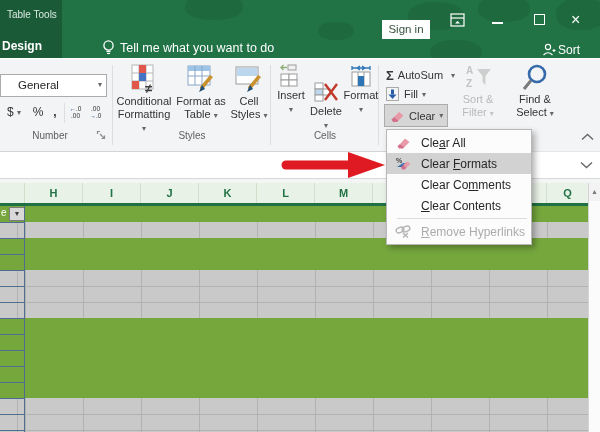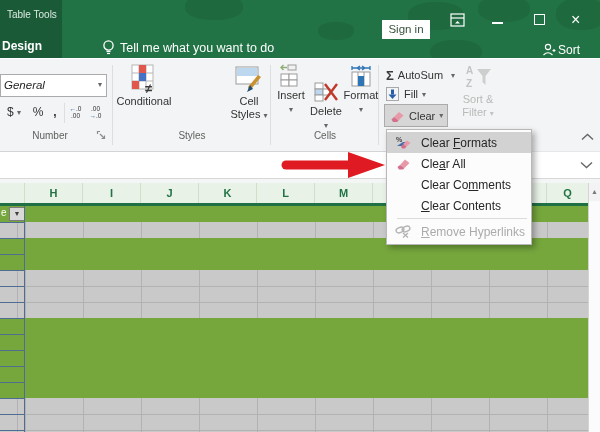--- a/index.html
+++ b/index.html
@@ -27,21 +27,21 @@
   
   #ribbon{left:0;top:58px;width:600px;height:92px;background:#f3f4f5;
           border-top:1px solid #fff;border-bottom:1px solid #d2d4d6;}
   .gsep{position:absolute;top:6px;width:1px;height:80px;background:#dcdee0;}
   .grouplabel{position:absolute;top:71px;font-size:10px;color:#606060;text-align:center;}
   .caret{font-size:8px;color:#666;}
   .bigbtn{position:absolute;display:flex;flex-direction:column;align-items:center;
           text-align:center;font-size:11px;color:#333;line-height:13px;}
   #fmt-combo{left:0;top:15px;width:105px;height:21px;background:#fff;
              border:1px solid #ababab;font-size:11.5px;color:#1f1f1f;line-height:20px;}
-  #fmt-combo .val{padding-left:3px;font-style:italic;}
+  #fmt-combo .val{padding-left:17px;}
   #fmt-combo .caret{position:absolute;right:4px;top:0;line-height:20px;}
   .smallbtn{position:absolute;top:42px;height:22px;display:flex;align-items:center;
             justify-content:center;font-size:12px;color:#333;}
   .micro{font-size:6.5px;line-height:7px;color:#333;text-align:center;}
   .micro .blue{color:#2b579a;}
   .menurow{position:absolute;display:flex;align-items:center;font-size:11px;color:#333;}
   #clear-btn{background:#d6d6d6;border:1px solid #ababab;}
   .disabledtxt{color:#b9b9b9;}
 
   
@@ -177,20 +177,34 @@
         <line x1="10" y1="2" x2="10" y2="26" stroke="#b5b5b5"></line>
         <line x1="17" y1="2" x2="17" y2="26" stroke="#b5b5b5"></line>
         <line x1="3" y1="10" x2="24" y2="10" stroke="#b5b5b5"></line>
         <line x1="3" y1="18" x2="24" y2="18" stroke="#b5b5b5"></line>
         <rect x="10" y="2" width="7" height="8" fill="#e2574c"></rect>
         <rect x="10" y="10" width="7" height="8" fill="#4472c4"></rect>
         <rect x="3" y="18" width="7" height="8" fill="#e2574c"></rect>
         <text x="16" y="30" font-size="13" font-weight="bold" fill="#3a3a3a">≠</text>
       </svg>
       <div><span>Conditional</span></div>
+      <div><span>Formatting</span> <span class="caret">▾</span></div>
+    </div>
+    <div class="bigbtn" style="left:174px;top:4px;width:54px;">
+      <svg width="30" height="32">
+        <rect x="2" y="3" width="22" height="19" fill="#fff" stroke="#8aa5c8"></rect>
+        <rect x="2" y="3" width="22" height="5" fill="#9dc3e6"></rect>
+        <line x1="9" y1="3" x2="9" y2="22" stroke="#8aa5c8"></line>
+        <line x1="16" y1="3" x2="16" y2="22" stroke="#8aa5c8"></line>
+        <line x1="2" y1="13" x2="24" y2="13" stroke="#8aa5c8"></line>
+        <path d="M27 14 L18 25 L15 28 L14 24 L24 12 Z" fill="#c9912f"></path>
+        <path d="M16 22 L13 29 L19 26 Z" fill="#1f4e79"></path>
+      </svg>
+      <div><span>Format as</span></div>
+      <div><span>Table</span> <span class="caret">▾</span></div>
     </div>
     <div class="bigbtn" style="left:228px;top:4px;width:42px;">
       <svg width="30" height="32">
         <rect x="2" y="4" width="22" height="17" fill="#fff" stroke="#9b9b9b"></rect>
         <rect x="3" y="5" width="20" height="8" fill="#bdd7ee"></rect>
         <path d="M27 14 L18 25 L15 28 L14 24 L24 12 Z" fill="#c9912f"></path>
         <path d="M16 22 L13 29 L19 26 Z" fill="#1f4e79"></path>
       </svg>
       <div><span>Cell</span></div>
       <div><span>Styles</span> <span class="caret">▾</span></div>
@@ -256,20 +270,28 @@
       <span class="caret" style="margin-left:4px;">▾</span>
     </div>
     <div class="bigbtn disabledtxt" style="left:452px;top:4px;width:52px;color:#b9b9b9;">
       <svg width="28" height="30">
         <text x="2" y="11" font-size="10" fill="#c4c4c4" font-weight="bold">A</text>
         <text x="2" y="24" font-size="10" fill="#c4c4c4" font-weight="bold">Z</text>
         <path d="M13 6 H27 L21.5 13 V22 L18.5 19 V13 Z" fill="#cecece"></path>
       </svg>
       <div><span>Sort &amp;</span></div>
       <div><span>Filter</span> <span class="caret" style="color:#c4c4c4;">▾</span></div>
+    </div>
+    <div class="bigbtn" style="left:506px;top:4px;width:58px;">
+      <svg width="30" height="30">
+        <circle cx="17" cy="11" r="8" fill="none" stroke="#356aab" stroke-width="2.6"></circle>
+        <line x1="11" y1="17.5" x2="4" y2="26" stroke="#7a7a7a" stroke-width="3"></line>
+      </svg>
+      <div><span>Find &amp;</span></div>
+      <div><span>Select</span> <span class="caret">▾</span></div>
     </div>
 
     <svg class="abs" style="left:581px;top:74px;" width="13" height="8">
       <polyline points="1,6.5 6.5,1.5 12,6.5" fill="none" stroke="#676767" stroke-width="1.4"></polyline>
     </svg>
   </div>
 
   <div class="abs" id="ribbon-lower-strip"></div>
   <div class="abs" id="formula-bar"></div>
   <svg class="abs" style="left:580px;top:161px;" width="13" height="8">
@@ -312,41 +334,41 @@
     <div class="abs" id="strip-overlay"></div>
   </div>
 
   <div class="abs" id="vscroll">
     <div id="vscroll-up">
       <span>▲</span>
     </div>
   </div>
 
   <div class="abs" id="clear-menu">
+    <div class="menu-item">
+      <span class="ico">
+        <svg width="16" height="13">
+            <path d="M5 8 L10 2.5 L14.5 6 L9.5 11 Z" fill="#e899a8"></path>
+            <path d="M2.5 10 L5 8 L9.5 11 L8 12.5 L4 12.5 Z" fill="#d4708a"></path>
+          </svg>
+      </span>
+      <span class="lbl"><span>Cle</span><span class="accel">a</span><span>r All</span></span>
+    </div>
     <div class="menu-item selected">
       <span class="ico">
         <svg width="16" height="15">
           <text x="1" y="7" font-size="7" font-weight="bold" fill="#444">%</text>
           <path d="M2 11 L8 7 L14 7 L8 11 Z" fill="#3a6fb0"></path>
           <path d="M8 9 L12 5.5 L15.5 8 L11.5 11.5 Z" fill="#e899a8"></path>
           <path d="M6 11.5 L8 9 L11.5 11.5 L10 13.5 L7 13.5 Z" fill="#d4708a"></path>
         </svg>
       </span>
       <span class="lbl"><span>Clear </span><span class="accel">F</span><span>ormats</span></span>
     </div>
     <div class="menu-item">
-      <span class="ico">
-        <svg width="16" height="13">
-            <path d="M5 8 L10 2.5 L14.5 6 L9.5 11 Z" fill="#e899a8"></path>
-            <path d="M2.5 10 L5 8 L9.5 11 L8 12.5 L4 12.5 Z" fill="#d4708a"></path>
-          </svg>
-      </span>
-      <span class="lbl"><span>Cle</span><span class="accel">a</span><span>r All</span></span>
-    </div>
-    <div class="menu-item">
       <span class="ico"></span>
       <span class="lbl"><span>Clear Co</span><span class="accel">m</span><span>ments</span></span>
     </div>
     <div class="menu-item">
       <span class="ico"></span>
       <span class="lbl"><span></span><span class="accel">C</span><span>lear Contents</span></span>
     </div>
     <div class="menu-sep"></div>
     <div class="menu-item disabled">
       <span class="ico">

